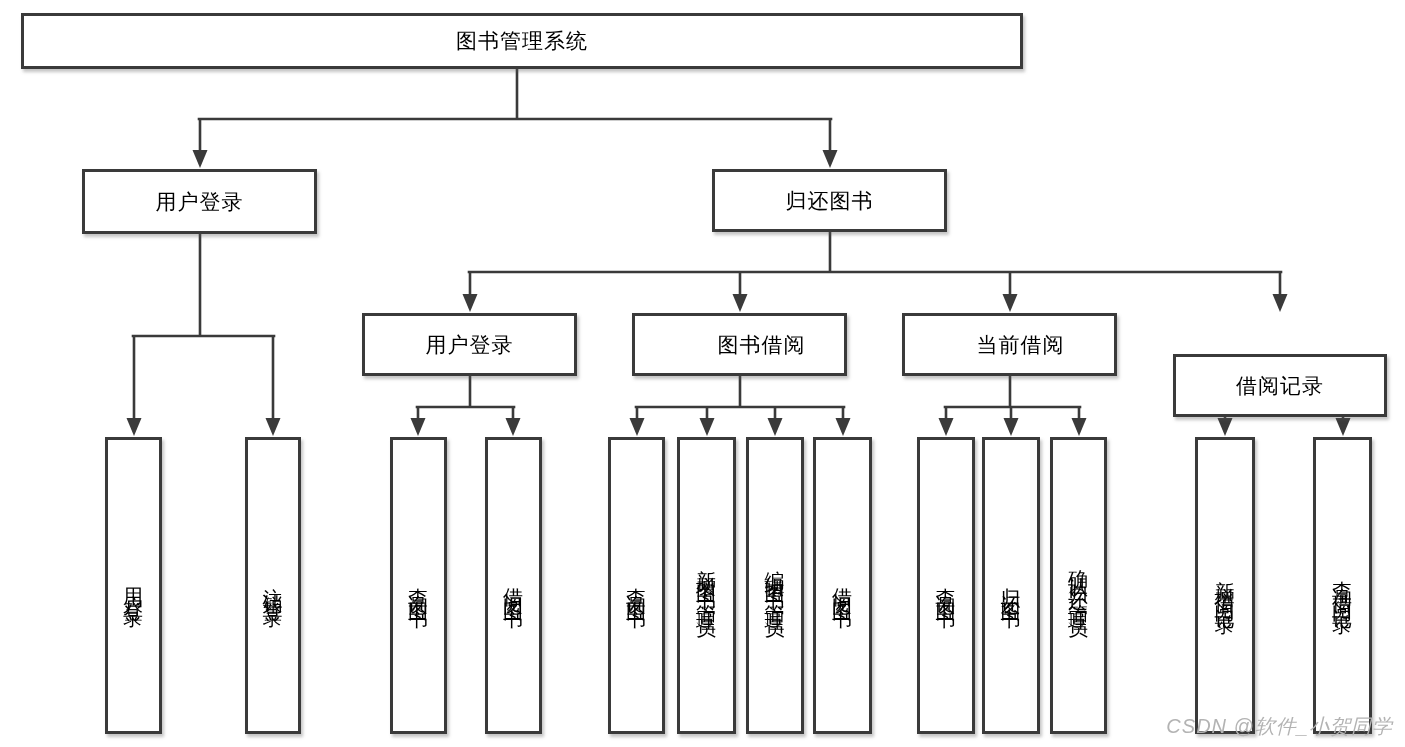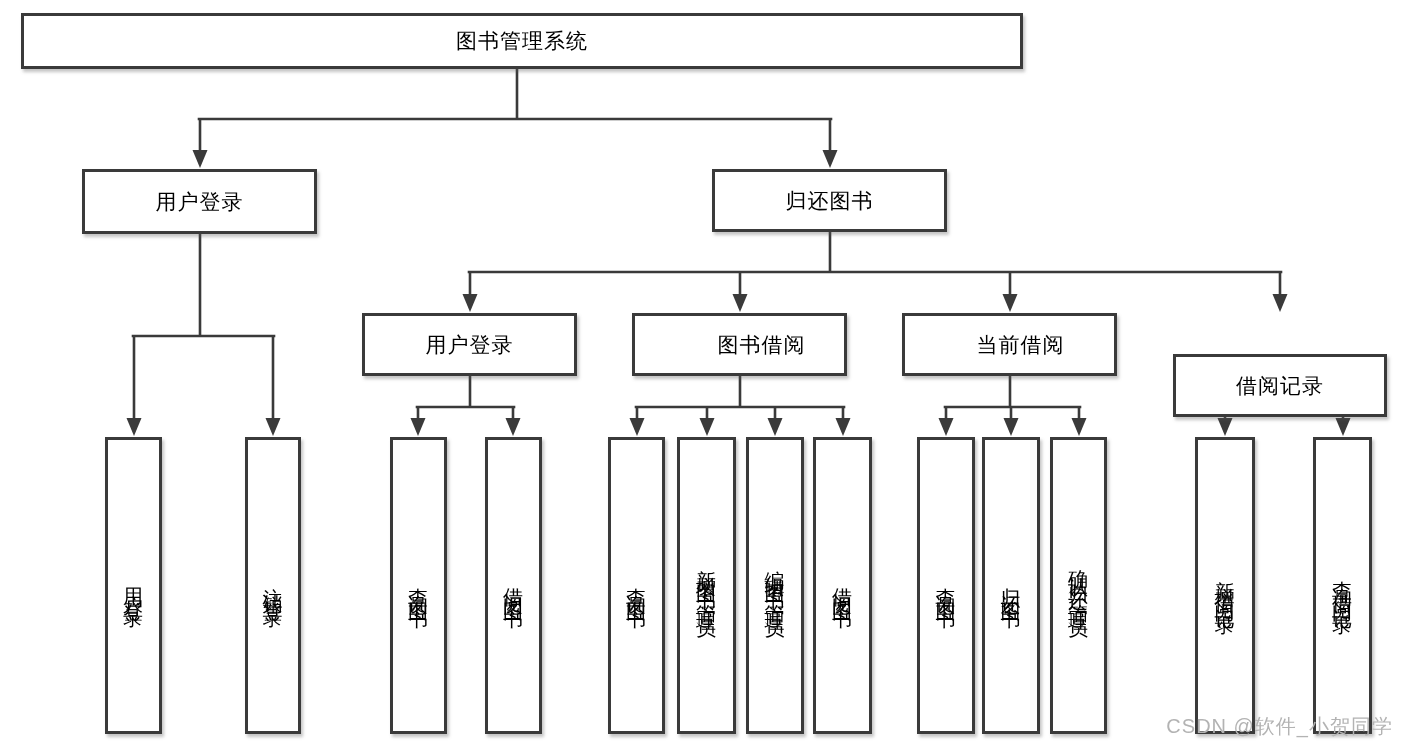--- a/index.html
+++ b/index.html
@@ -46,20 +46,21 @@
   #connectors path { stroke: #3a3a3a; stroke-width: 2.6; fill: none; stroke-linecap: square; }
   #connectors polygon { fill: #3a3a3a; stroke: none; }
   #watermark {
     position: absolute;
     right: 12px;
     bottom: 7px;
     font-size: 20px;
     color: #b3b3b3;
     letter-spacing: 1px;
     white-space: nowrap;
+    font-style: italic;
   }
 </style>
 </head>
 <body>
 
 <div id="canvas">
 
   <svg id="connectors" viewBox="0 0 1405 747" xmlns="http://www.w3.org/2000/svg">
     <path d="
       M517 69 V119 M199 119 H831 M200 119 V152 M830 119 V152

